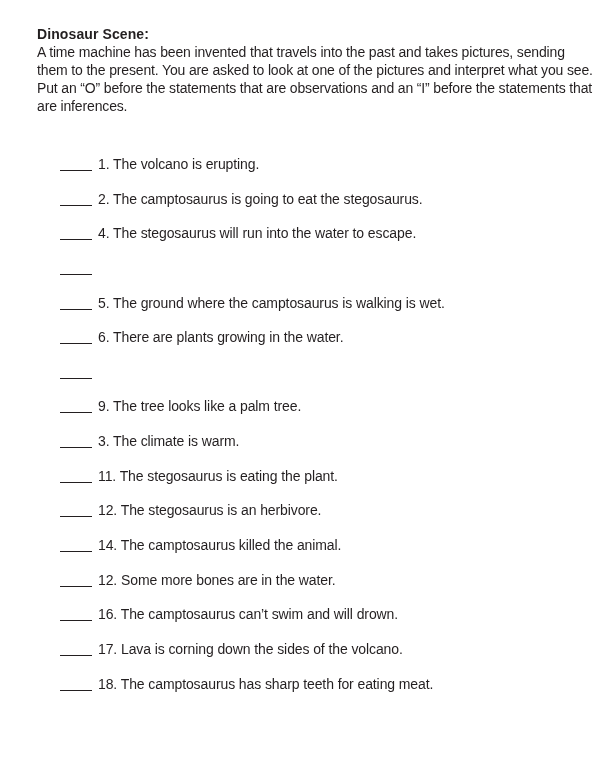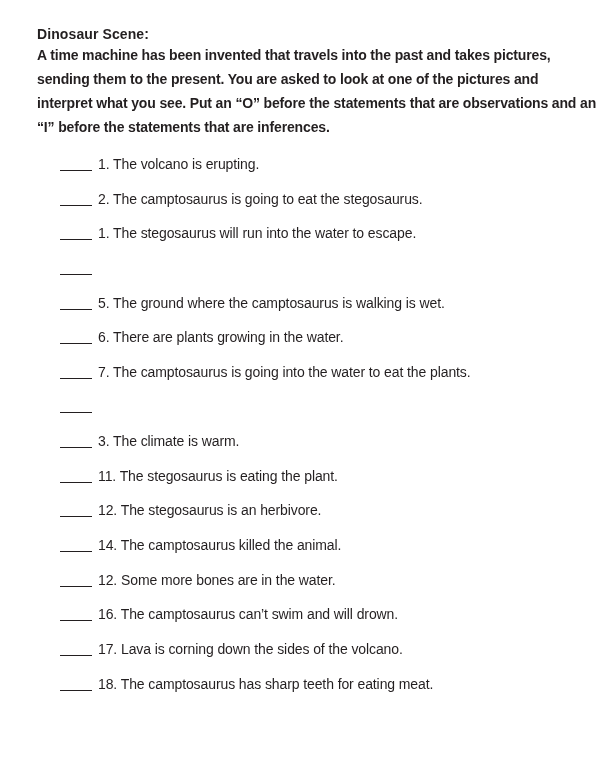--- a/index.html
+++ b/index.html
@@ -31,24 +31,23 @@
       line-height: 17px;
       margin: 0;
       letter-spacing: 0.1px;
     }
     .instructions {
       position: absolute;
       left: 37px;
       top: 43px;
       width: 560px;
       font-size: 14px;
-      line-height: 24px;
+      line-height: 18px;
       margin: 0;
       letter-spacing: -0.15px;
-      font-weight: bold;
     }
     .items {
       position: absolute;
       left: 0;
       top: 139px;
       width: 611px;
       margin: 16px;
       padding: 0;
       list-style: none;
     }
@@ -86,39 +85,39 @@
     <li class="item">
       <span class="blank"></span>
       <span class="item-text">1. The volcano is erupting.</span>
     </li>
     <li class="item">
       <span class="blank"></span>
       <span class="item-text">2. The camptosaurus is going to eat the stegosaurus.</span>
     </li>
     <li class="item">
       <span class="blank"></span>
-      <span class="item-text">1. The stegosaurus will run into the water to escape.</span>
+      <span class="item-text">4. The stegosaurus will run into the water to escape.</span>
     </li>
     <li class="item">
       <span class="blank"></span>
     </li>
     <li class="item">
       <span class="blank"></span>
       <span class="item-text">5. The ground where the camptosaurus is walking is wet.</span>
     </li>
     <li class="item">
       <span class="blank"></span>
       <span class="item-text">6. There are plants growing in the water.</span>
     </li>
     <li class="item">
       <span class="blank"></span>
-      <span class="item-text">7. The camptosaurus is going into the water to eat the plants.</span>
     </li>
     <li class="item">
       <span class="blank"></span>
+      <span class="item-text">9. The tree looks like a palm tree.</span>
     </li>
     <li class="item">
       <span class="blank"></span>
       <span class="item-text">3. The climate is warm.</span>
     </li>
     <li class="item">
       <span class="blank"></span>
       <span class="item-text">11. The stegosaurus is eating the plant.</span>
     </li>
     <li class="item">

